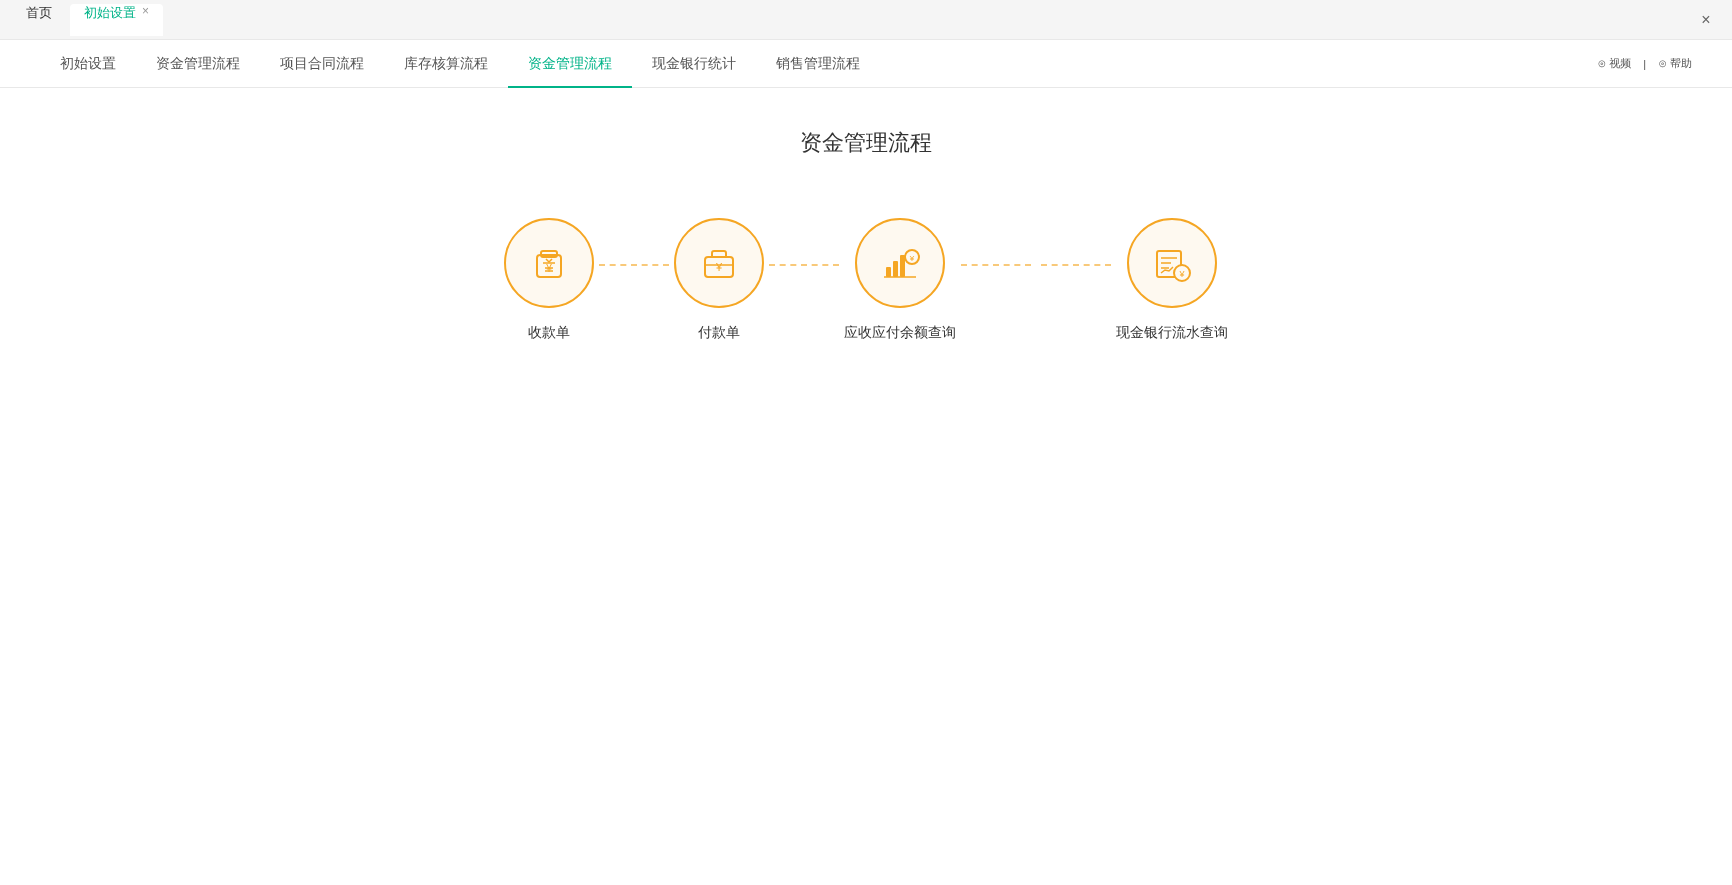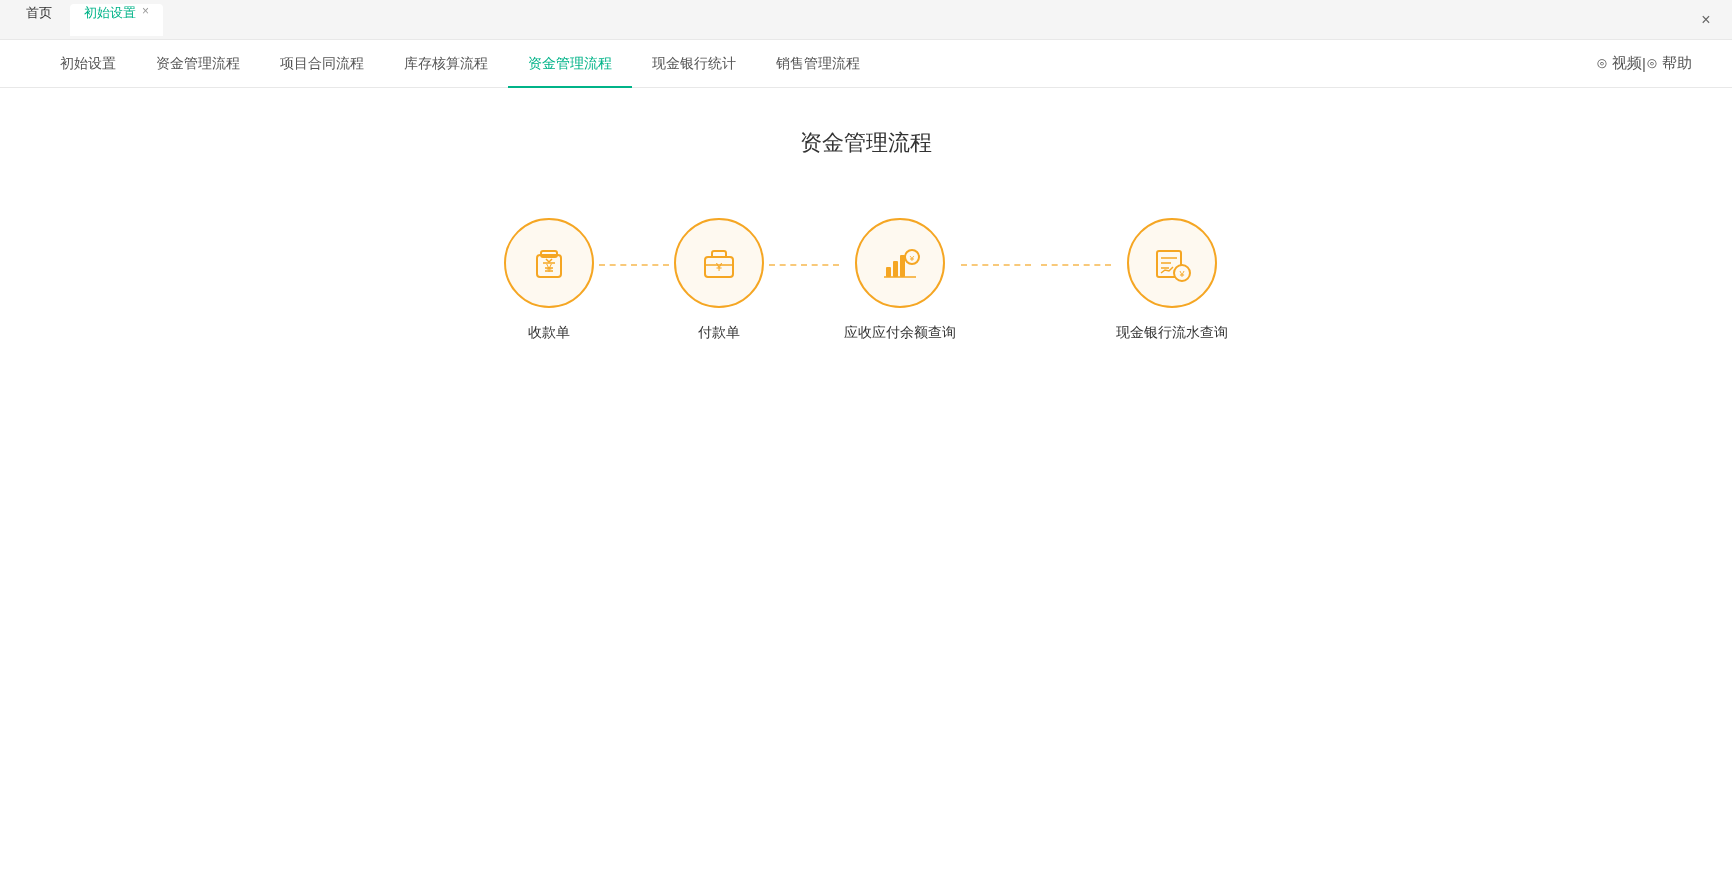--- a/index.html
+++ b/index.html
@@ -78,21 +78,22 @@
       position: absolute;
       bottom: 0;
       left: 0; right: 0;
       height: 2px;
       background: #00b388;
     }
     .nav-right {
       margin-left: auto;
       display: flex;
       align-items: center;
-      font-size: 15px;
+      gap: 12px;
+      font-size: 11px;
       color: #555;
     }
     .nav-right span { cursor: pointer; }
 
     
     .main-content {
       padding: 40px 60px;
     }
     .page-title {
       text-align: center;

